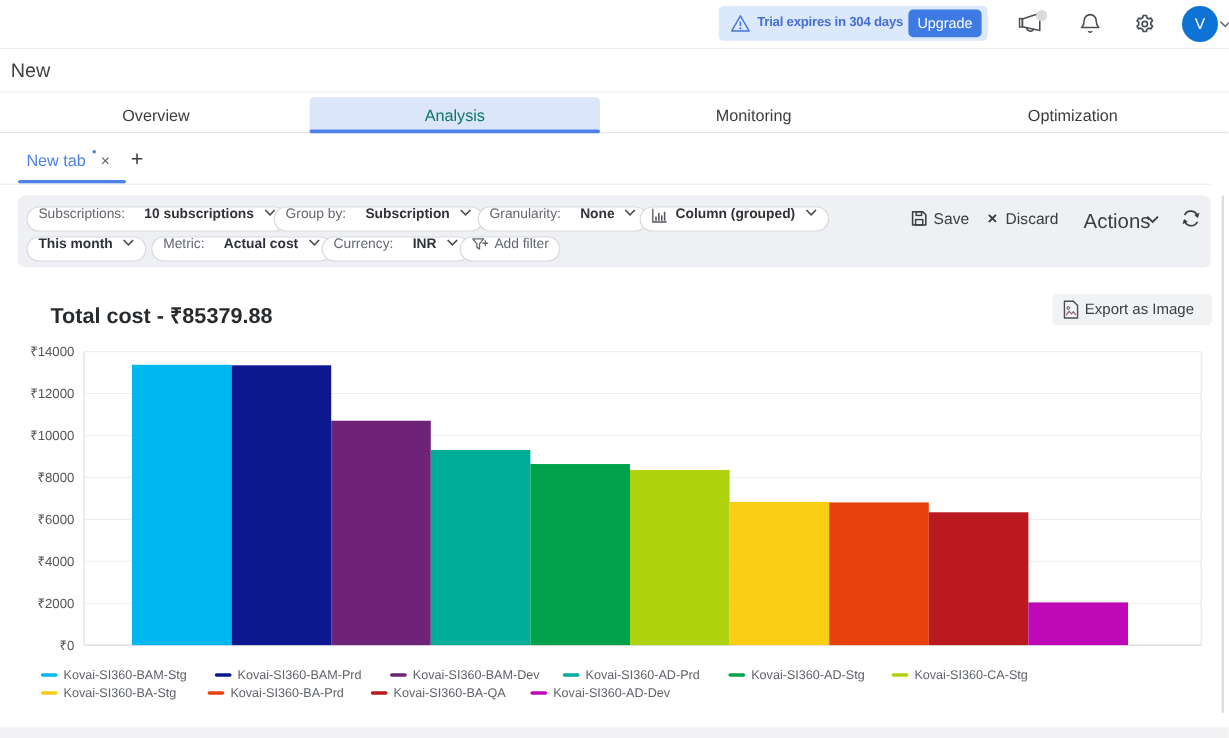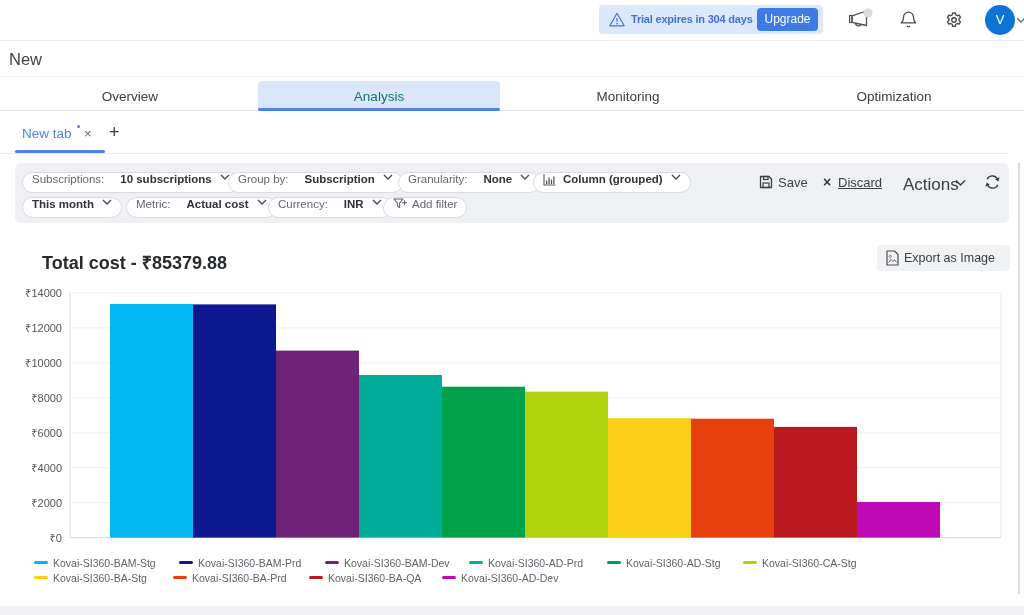--- a/index.html
+++ b/index.html
@@ -120,21 +120,21 @@
     </svg>
   Add filter</div>
 
 <svg class="abs" style="left:759px;top:175px" width="14" height="14" viewBox="0 0 14 14">
   <path d="M1.5 1.5 h8.5 l2.5 2.5 v8.5 h-11 Z" fill="none" stroke="#3a3d41" stroke-width="1.3" stroke-linejoin="round"></path>
   <rect x="4" y="8" width="6" height="4.5" fill="none" stroke="#3a3d41" stroke-width="1.2"></rect>
   <rect x="4.5" y="1.5" width="4.5" height="3" fill="none" stroke="#3a3d41" stroke-width="1.2"></rect>
 </svg>
 <div class="abs" style="left:778px;top:175px;font-size:13px;color:#3a3d41;font-weight:500;">Save</div>
 <div class="abs" style="left:823px;top:174px;font-size:14px;color:#3a3d41;font-weight:700;">×</div>
-<div class="abs" style="left:838px;top:175px;font-size:13px;color:#3a3d41;font-weight:500;text-decoration:underline;">Discard</div>
+<div class="abs" style="left:838px;top:175px;font-size:13px;color:#3a3d41;font-weight:500;">Discard</div>
 <div class="abs" style="left:903px;top:175px;font-size:17px;color:#3a3d41;font-weight:500;">Actions</div>
 <svg class="abs" style="left:955px;top:179px" width="11" height="8" viewBox="0 0 11 8">
     <polyline points="1,1.5 5.5,6 10,1.5" fill="none" stroke="#3a3d41" stroke-width="1.5"></polyline>
   </svg>
 <svg class="abs" style="left:984px;top:174px" width="17" height="16" viewBox="0 0 17 16">
   <path d="M3.2 9.6 a5.6 5.6 0 0 0 10.6 1.2" fill="none" stroke="#3a3d41" stroke-width="1.4"></path>
   <path d="M13.8 6.4 a5.6 5.6 0 0 0 -10.6 -1.2" fill="none" stroke="#3a3d41" stroke-width="1.4"></path>
   <polygon points="15.6,3.2 14.3,7.6 11.2,5.2" fill="#3a3d41"></polygon>
   <polygon points="1.4,12.8 2.7,8.4 5.8,10.8" fill="#3a3d41"></polygon>
 </svg>

